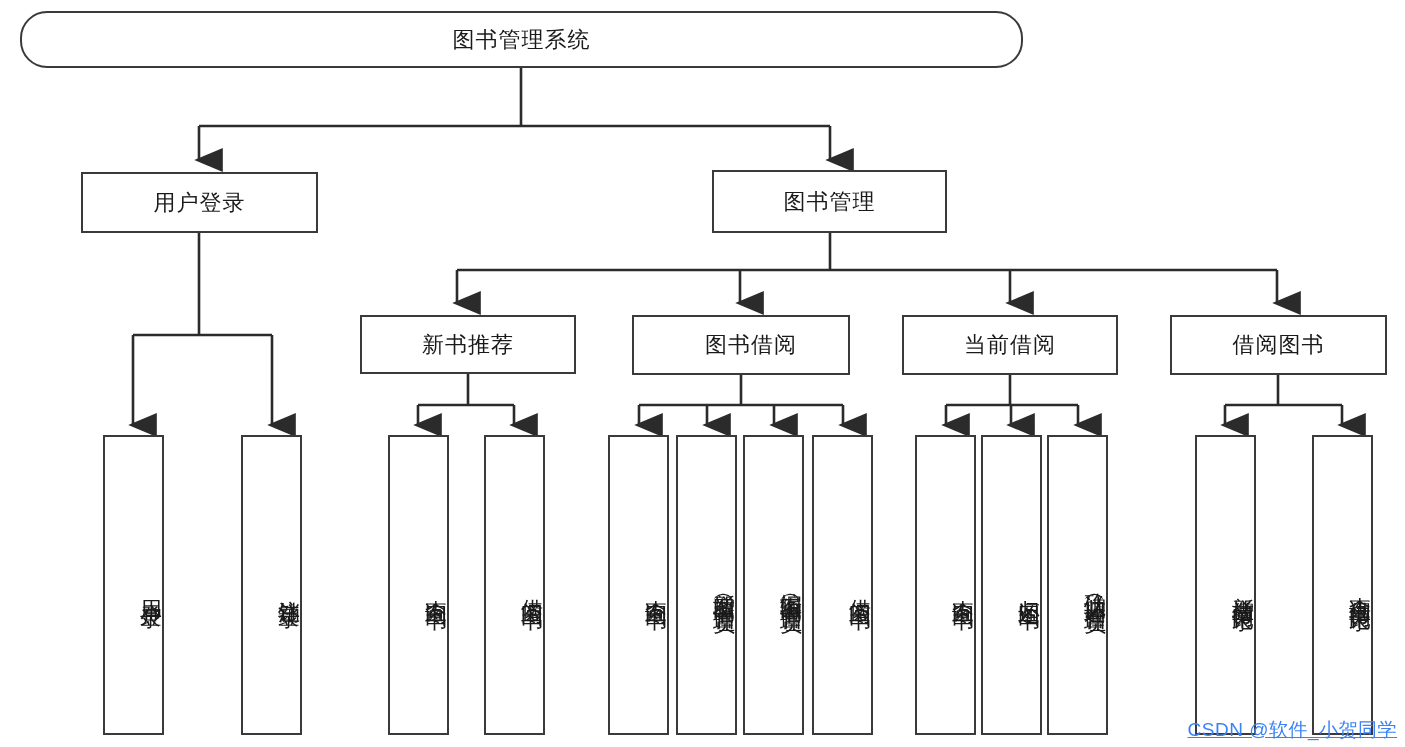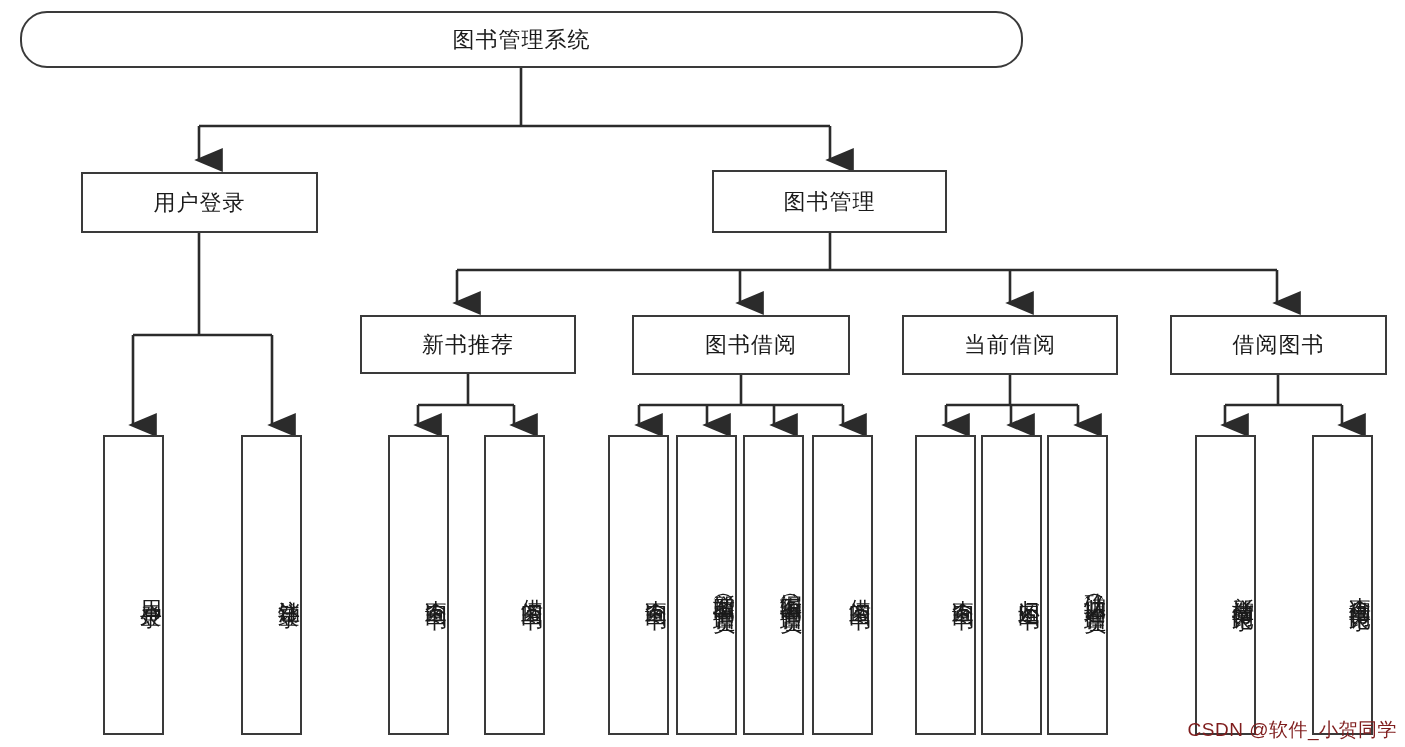--- a/index.html
+++ b/index.html
@@ -53,23 +53,24 @@
     writing-mode: vertical-rl;
     text-orientation: upright;
     display: block;
     white-space: nowrap;
   }
   .watermark {
     position: absolute;
     right: 8px;
     bottom: 4px;
     font-size: 19px;
-    color: #7f1d1d;
+    color: #3b82f6;
     white-space: nowrap;
     letter-spacing: 0.5px;
+    text-decoration: underline;
   }
 </style>
 </head>
 <body>
 
 <div id="canvas">
 
   <svg class="edges" viewBox="0 0 1405 747" xmlns="http://www.w3.org/2000/svg">
     <defs>
       <marker id="arrow" viewBox="0 0 12 12" refX="6" refY="10" markerWidth="11" markerHeight="11" orient="auto-start-reverse">

